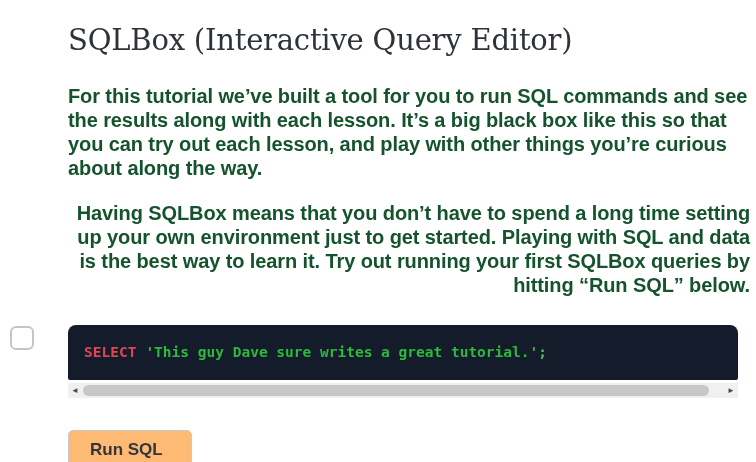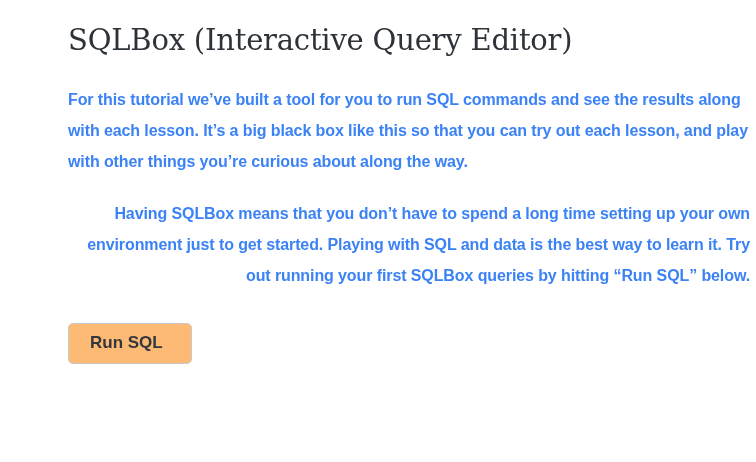--- a/index.html
+++ b/index.html
@@ -17,24 +17,24 @@
   }
   .page-title {
     font-family: "DejaVu Serif", serif;
     font-size: 29px;
     font-weight: 500;
     color: #2e3339;
     letter-spacing: -0.2px;
   }
   .para {
     margin-top: 27px;
-    font-size: 16px;
-    line-height: 31px;
+    font-size: 20px;
+    line-height: 24px;
     font-weight: 700;
-    color: #3b82f6;
+    color: #14532d;
     letter-spacing: -0.1px;
   }
   .para + .para { margin-top: 21px; text-align: right; }
 
   .sqlbox-row {
     position: relative;
     margin-top: 28px;
   }
   .sqlbox-checkbox {
     position: absolute;
@@ -113,16 +113,32 @@
 <body>
 
 <div class="content">
 
   <h1 class="page-title">SQLBox (Interactive Query Editor)</h1>
 
   <p class="para">For this tutorial we’ve built a tool for you to run SQL commands and see the results along with each lesson. It’s a big black box like this so that you can try out each lesson, and play with other things you’re curious about along the way.</p>
 
   <p class="para">Having SQLBox means that you don’t have to spend a long time setting up your own environment just to get started. Playing with SQL and data is the best way to learn it. Try out running your first SQLBox queries by hitting “Run SQL” below.</p>
 
+  <div class="sqlbox-row">
+
+    <div class="sqlbox-checkbox" role="checkbox" aria-checked="false"></div>
+
+    <div class="editor">
+      <div class="code-area">
+        <div class="code-line"><span class="tok-keyword">SELECT</span><span class="tok-string">'This guy Dave sure writes a great tutorial.'</span><span class="tok-punct">;</span></div>
+      </div>
+
+      <div class="hscrollbar">
+        <span class="scroll-arrow">◄</span>
+        <div class="scroll-thumb"></div>
+        <span class="scroll-arrow">►</span>
+      </div>
+    </div>
+  </div>
 
   <button class="run-btn">Run SQL</button>
 
 </div>
 
 </body></html>

